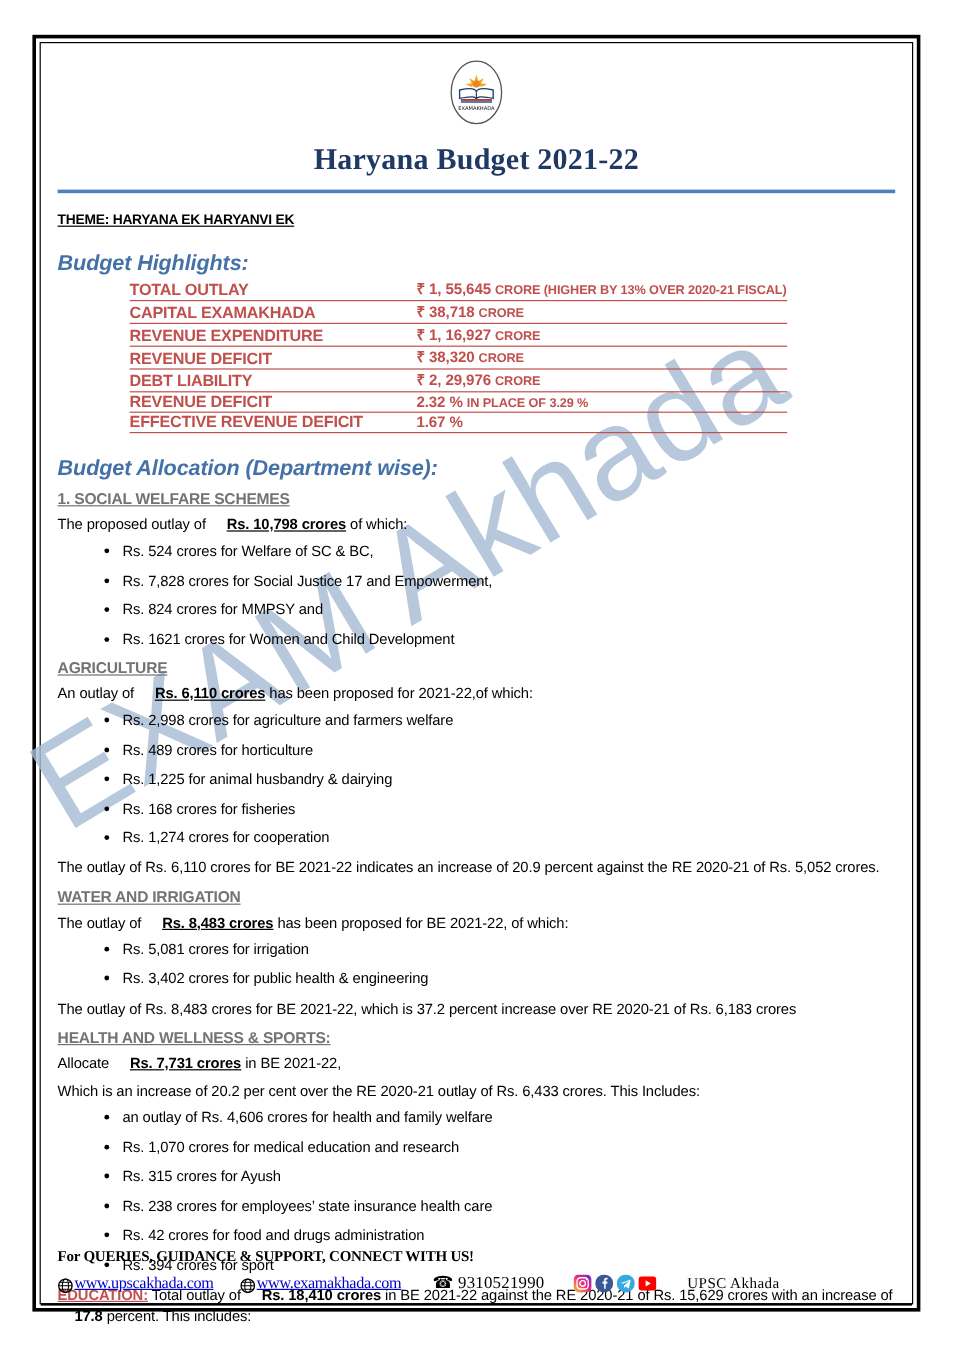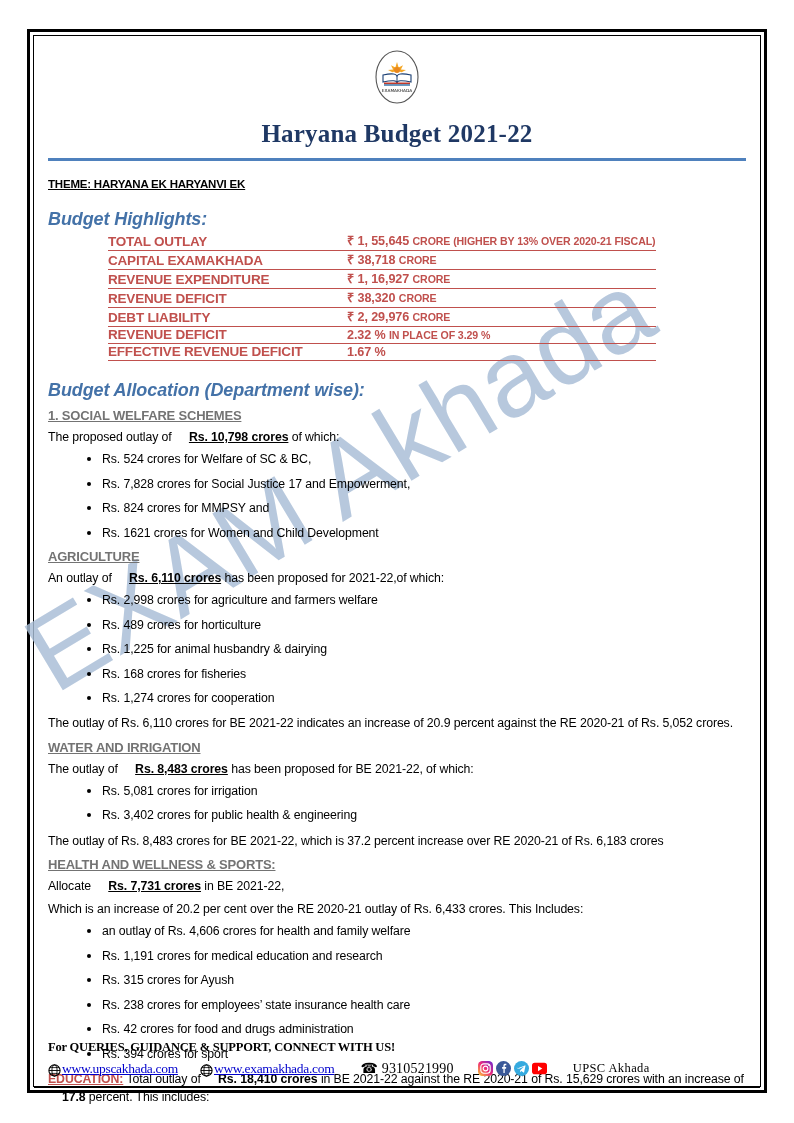--- a/index.html
+++ b/index.html
@@ -371,21 +371,21 @@
       <ul class="bullets">
         <li>Rs. 5,081 crores for irrigation</li>
         <li>Rs. 3,402 crores for public health &amp; engineering</li>
       </ul>
       <div class="para">The outlay of Rs. 8,483 crores for BE 2021-22, which is 37.2 percent increase over RE 2020-21 of Rs. 6,183 crores</div>
       <div class="red-head">HEALTH AND WELLNESS &amp; SPORTS:</div>
       <div class="para"><span>Allocate </span><b style="text-decoration: underline;">Rs. 7,731 crores</b><span> in BE 2021-22,</span></div>
       <div class="para">Which is an increase of 20.2 per cent over the RE 2020-21 outlay of Rs. 6,433 crores. This Includes:</div>
       <ul class="bullets">
         <li>an outlay of Rs. 4,606 crores for health and family welfare</li>
-        <li>Rs. 1,191 crores for medical education and research</li>
+        <li>Rs. 1,070 crores for medical education and research</li>
         <li>Rs. 315 crores for Ayush</li>
         <li> Rs. 238 crores for employees’ state insurance health care</li>
         <li>Rs. 42 crores for food and drugs administration</li>
         <li>Rs. 394 crores for sport</li>
       </ul>
     </div>
 
   <div class="para">
     <span class="inline-red">EDUCATION:</span><span> Total outlay of </span><b>Rs. 18,410 crores</b><span> in BE 2021-22 against the RE 2020-21 of Rs. 15,629 crores with an increase of </span><b>17.8</b><span> percent. This includes:</span>
   </div>

